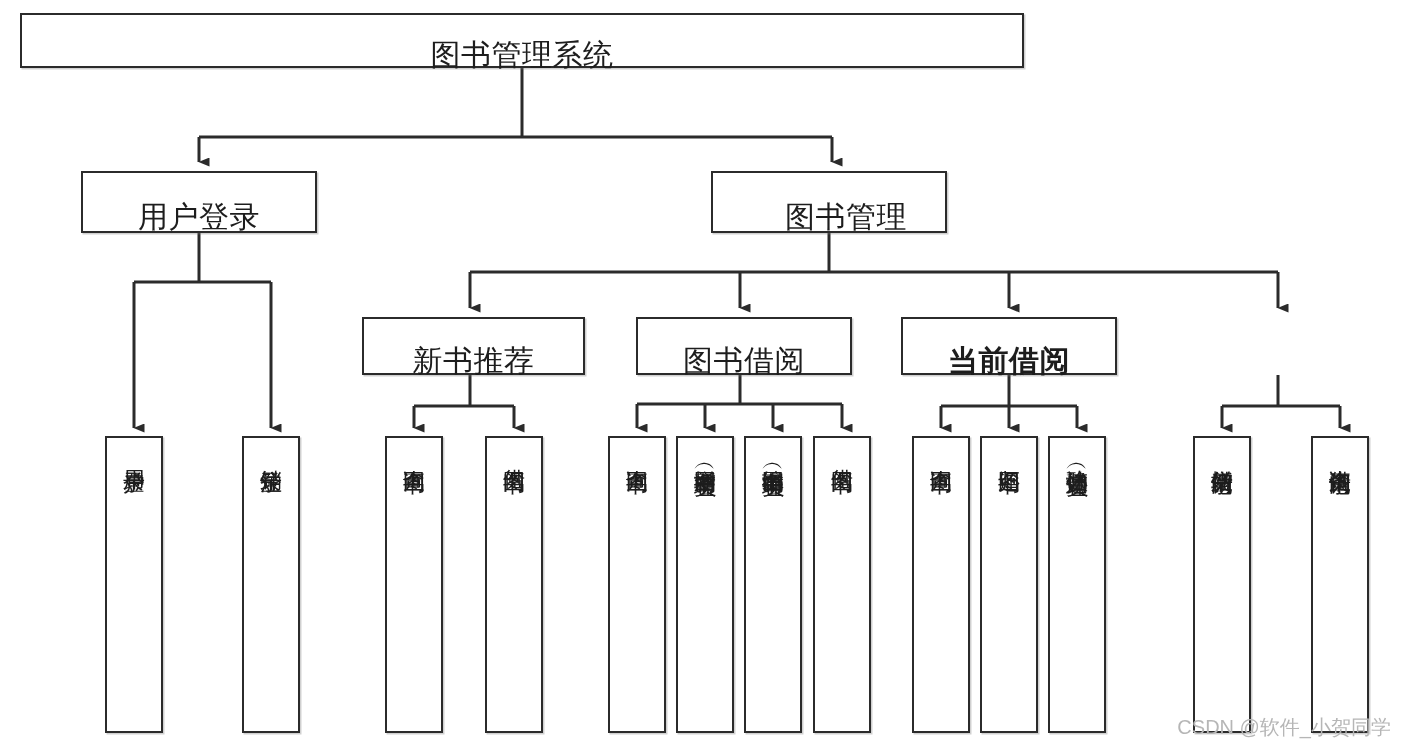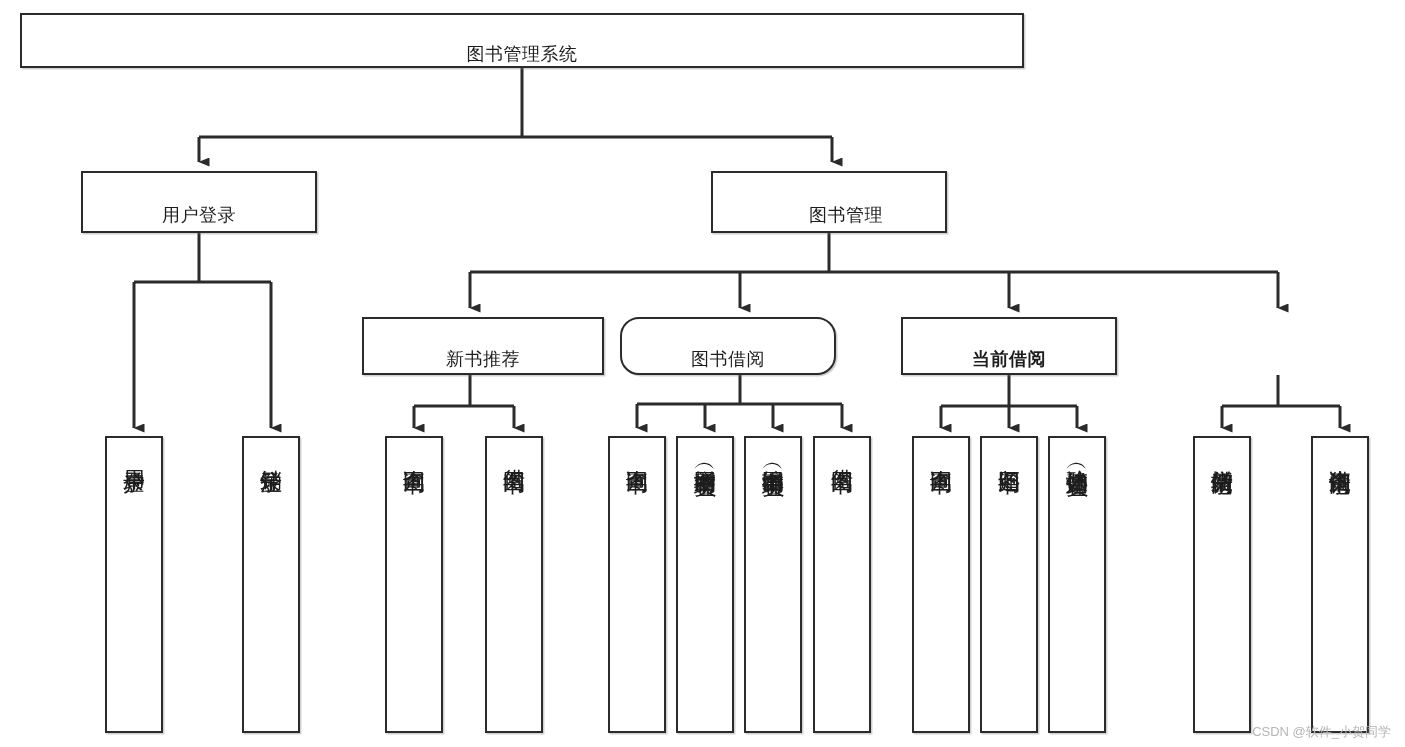--- a/index.html
+++ b/index.html
@@ -35,42 +35,42 @@
     justify-content: center;
     color: #1d1d1d;
     box-shadow: 1.5px 1.5px 0 rgba(120,120,120,0.35);
   }
   .node .label {
     display: block;
     text-align: center;
     letter-spacing: 0.5px;
   }
   .node.horiz .label {
-    font-size: 18px;
+    font-size: 30px;
     line-height: 1.1;
     white-space: nowrap;
     margin-top: 28px;
   }
   .node.vert {
     align-items: flex-start;
     padding-top: 14px;
   }
   .node.vert .label {
     font-size: 22px;
     line-height: 1.18;
     writing-mode: vertical-rl;
     text-orientation: upright;
     white-space: nowrap;
     letter-spacing: 1px;
   }
   .watermark {
     position: absolute;
     right: 14px;
     bottom: 6px;
-    font-size: 13px;
+    font-size: 20px;
     color: #b6b6b6;
     white-space: nowrap;
     user-select: none;
   }
 </style>
 </head>
 <body>
 
 <div id="canvas">
 
@@ -129,24 +129,24 @@
     <span class="label">图书管理系统</span>
   </div>
 
   <div class="node horiz" style="left:81px; top:171px; width:236px; height:62px;">
     <span class="label">用户登录</span>
   </div>
   <div class="node horiz" style="left:711px; top:171px; width:236px; height:62px;padding-left:34px;">
     <span class="label">图书管理</span>
   </div>
 
-  <div class="node horiz" style="left:362px; top:317px; width:242px; height:58px;">
+  <div class="node horiz" style="left:362px; top:317px; width:223px; height:58px;">
     <span class="label">新书推荐</span>
   </div>
-  <div class="node horiz" style="left:620px; top:317px; width:216px; height:58px;border-radius:19px;">
+  <div class="node horiz" style="left:636px; top:317px; width:216px; height:58px;">
     <span class="label">图书借阅</span>
   </div>
   <div class="node horiz" style="left:901px; top:317px; width:216px; height:58px;font-weight:bold;">
     <span class="label">当前借阅</span>
   </div>
 
   <div class="node vert" style="left:105px; top:436px; width:58px; height:297px;">
     <span class="label">用户登录</span>
   </div>
   <div class="node vert" style="left:242px; top:436px; width:58px; height:297px;">

